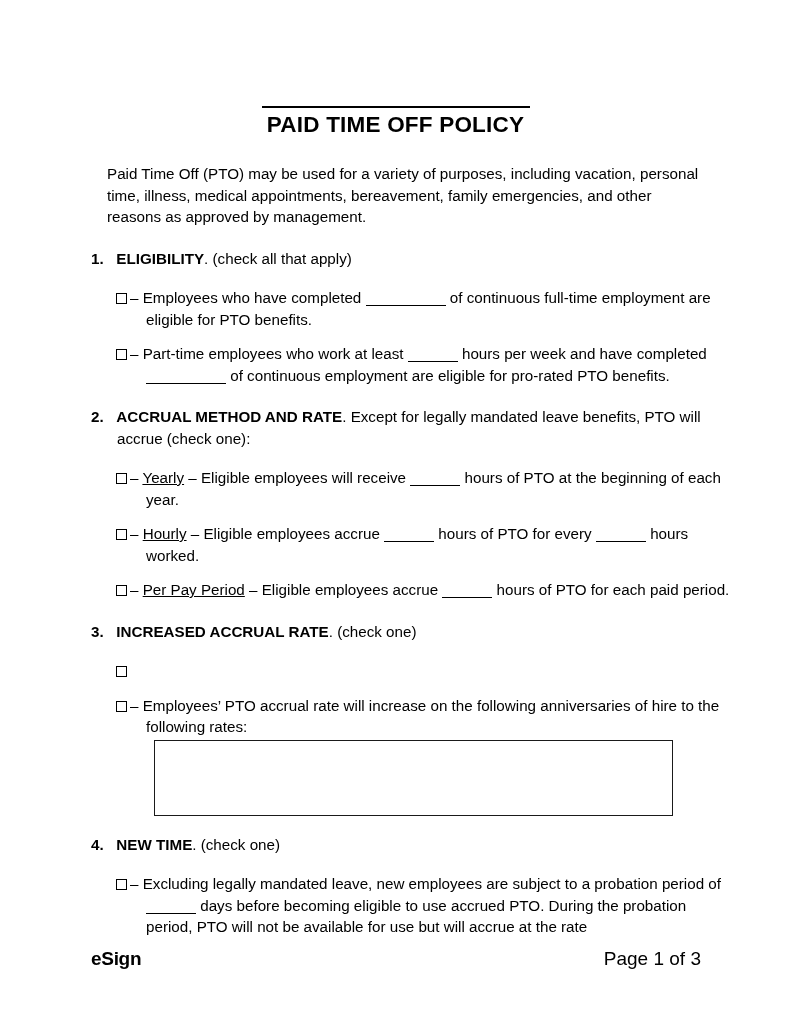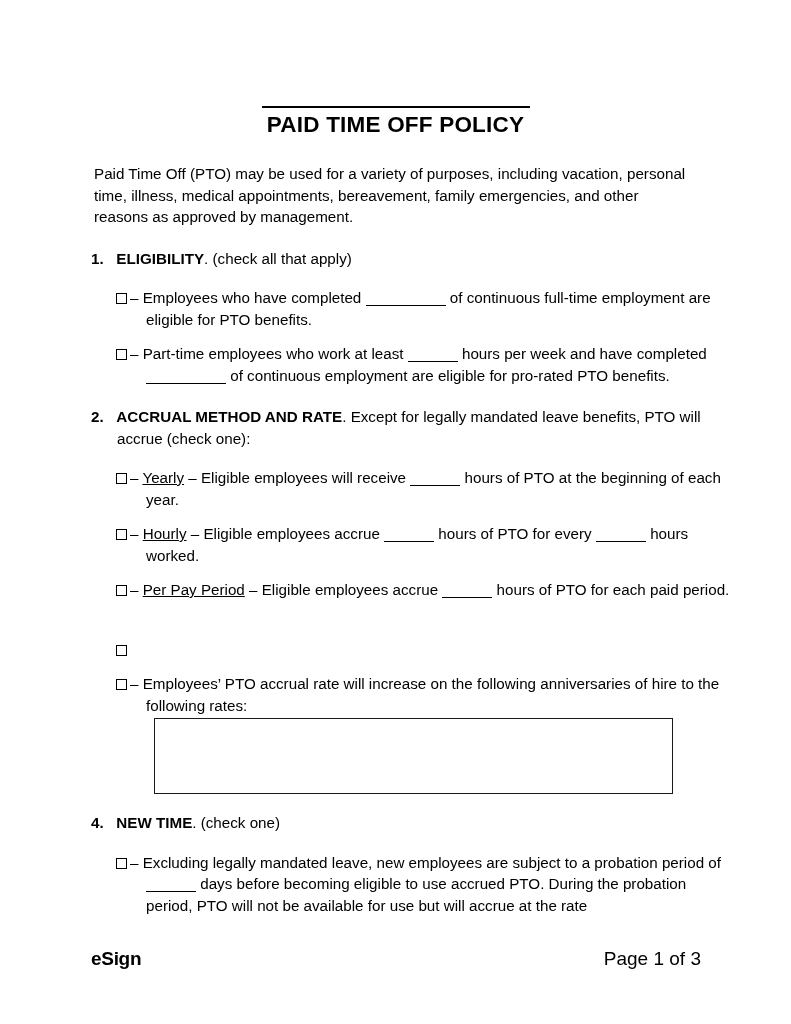--- a/index.html
+++ b/index.html
@@ -51,21 +51,21 @@
   .content {
     position: absolute;
     left: 91px;
     top: 163px;
     width: 610px;
     font-size: 15.2px;
     line-height: 21.5px;
   }
 
   .intro {
-    margin: 0 0 20px 3px;
+    margin: 0 0 20px 16px;
     width: 600px;
   }
 
   .section {
     margin: 0 0 0 0;
   }
 
   .sec-head {
     display: block;
     margin: 0 0 0 0;
@@ -203,20 +203,25 @@
         <div class="gap-sm"></div>
         <div class="ckitem">
           <span class="ckbox"></span><span>– </span><span class="u">Per Pay Period</span><span> – Eligible employees accrue </span><span class="blank w-short"></span><span> hours of PTO for each paid period.</span>
         </div>
       </div>
     </div>
 
     <div class="gap-lg"></div>
 
     <div class="section">
+      <div class="sec-head">
+        <span class="sec-num">3.</span>
+        &nbsp;
+        <span class="sec-title">INCREASED ACCRUAL RATE</span><span class="sec-rest">. (check one)</span>
+      </div>
       <div class="gap-md"></div>
       <div class="items">
         <div class="ckitem">
           <span class="ckbox"></span>
         </div>
         <div class="gap-sm"></div>
         <div class="ckitem">
           <span class="ckbox"></span><span>– Employees’ PTO accrual rate will increase on the following anniversaries of hire to the following rates:</span>
         </div>
         <div class="ratebox"></div>

